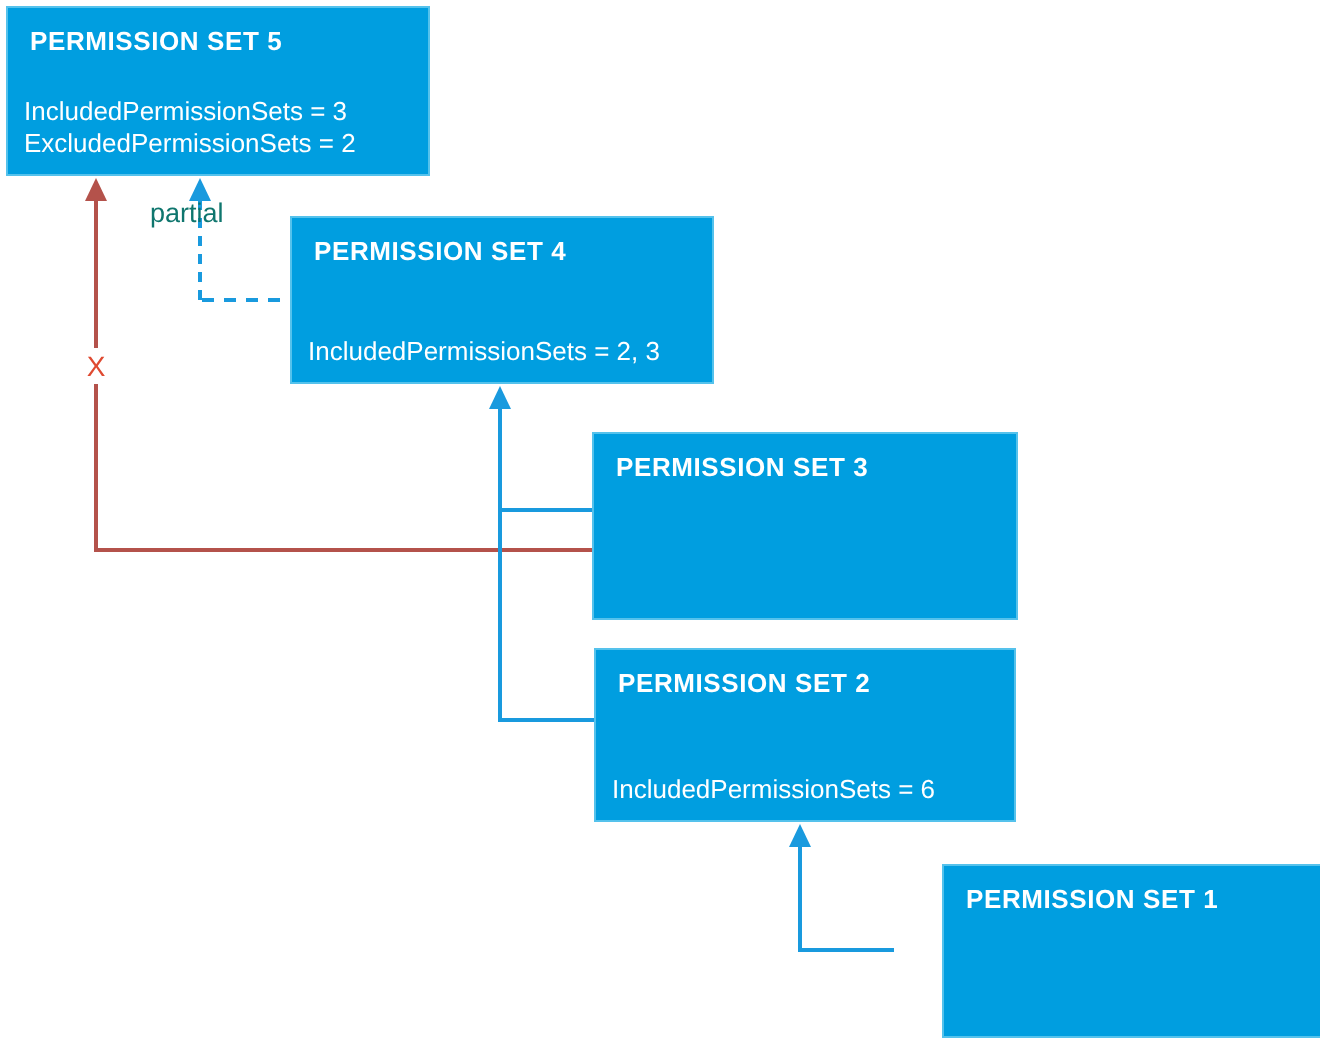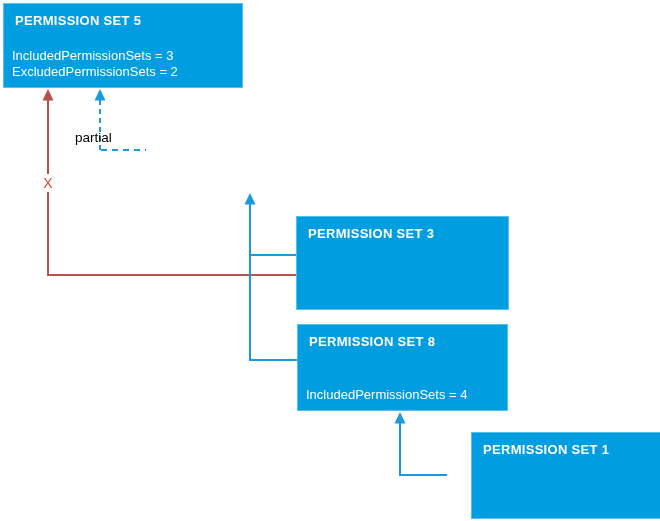--- a/index.html
+++ b/index.html
@@ -31,22 +31,22 @@
     font-size:13px;
     line-height:16px;
     white-space:nowrap;
   }
   #connectors{
     position:absolute;top:0;left:0;width:660px;height:521px;
     pointer-events:none;
   }
   .lbl-partial{
     position:absolute;
-    left:75px;top:130px;
-    color:#000000;
+    left:75px;top:99px;
+    color:#0f766e;
     font-size:13.5px;
   }
   .lbl-x{
     position:absolute;
     left:39px;top:174px;
     width:18px;height:18px;
     background:#ffffff;
     color:#df4a31;
     font-size:14px;
     line-height:18px;
@@ -76,37 +76,43 @@
       <polygon points="400,412 394.5,423.5 405.5,423.5" fill="#199ade"></polygon>
     </g>
 
     <g>
       <line x1="100" y1="150" x2="100" y2="100" stroke="#199ade" stroke-width="2" stroke-dasharray="5,4"></line>
       <line x1="101" y1="150" x2="146" y2="150" stroke="#199ade" stroke-width="2" stroke-dasharray="6,5"></line>
       <polygon points="100,89 94.5,100.5 105.5,100.5" fill="#199ade"></polygon>
     </g>
   </svg>
 
-  <div class="psbox" style="left:3px;top:3px;width:240px;height:85px;">
+  <div class="psbox" style="left:3px;top:3px;width:212px;height:85px;">
     <div class="title">PERMISSION SET 5</div>
     <div class="body">
       <div>IncludedPermissionSets = 3</div>
       <div>ExcludedPermissionSets = 2</div>
     </div>
   </div>
 
+  <div class="psbox" style="left:145px;top:108px;width:212px;height:84px;">
+    <div class="title">PERMISSION SET 4</div>
+    <div class="body">
+      <div>IncludedPermissionSets = 2, 3</div>
+    </div>
+  </div>
 
   <div class="psbox" style="left:296px;top:216px;width:213px;height:94px;">
     <div class="title">PERMISSION SET 3</div>
   </div>
 
   <div class="psbox" style="left:297px;top:324px;width:211px;height:87px;">
-    <div class="title">PERMISSION SET 8</div>
+    <div class="title">PERMISSION SET 2</div>
     <div class="body">
-      <div>IncludedPermissionSets = 4</div>
+      <div>IncludedPermissionSets = 6</div>
     </div>
   </div>
 
   <div class="psbox" style="left:447px;top:432px;width:209px;height:87px;margin-left:24px;">
     <div class="title">PERMISSION SET 1</div>
   </div>
 
   <div class="lbl-partial">partial</div>
   <div class="lbl-x">X</div>
 

